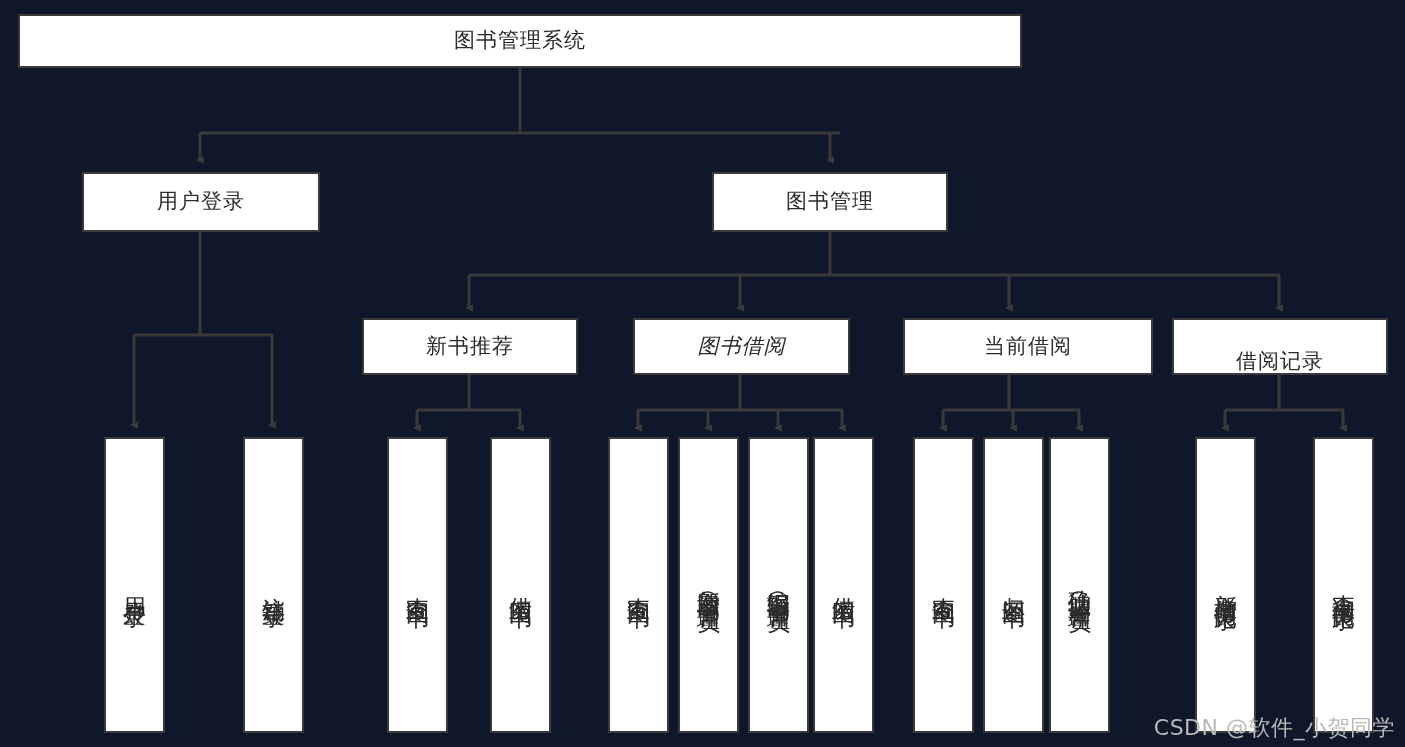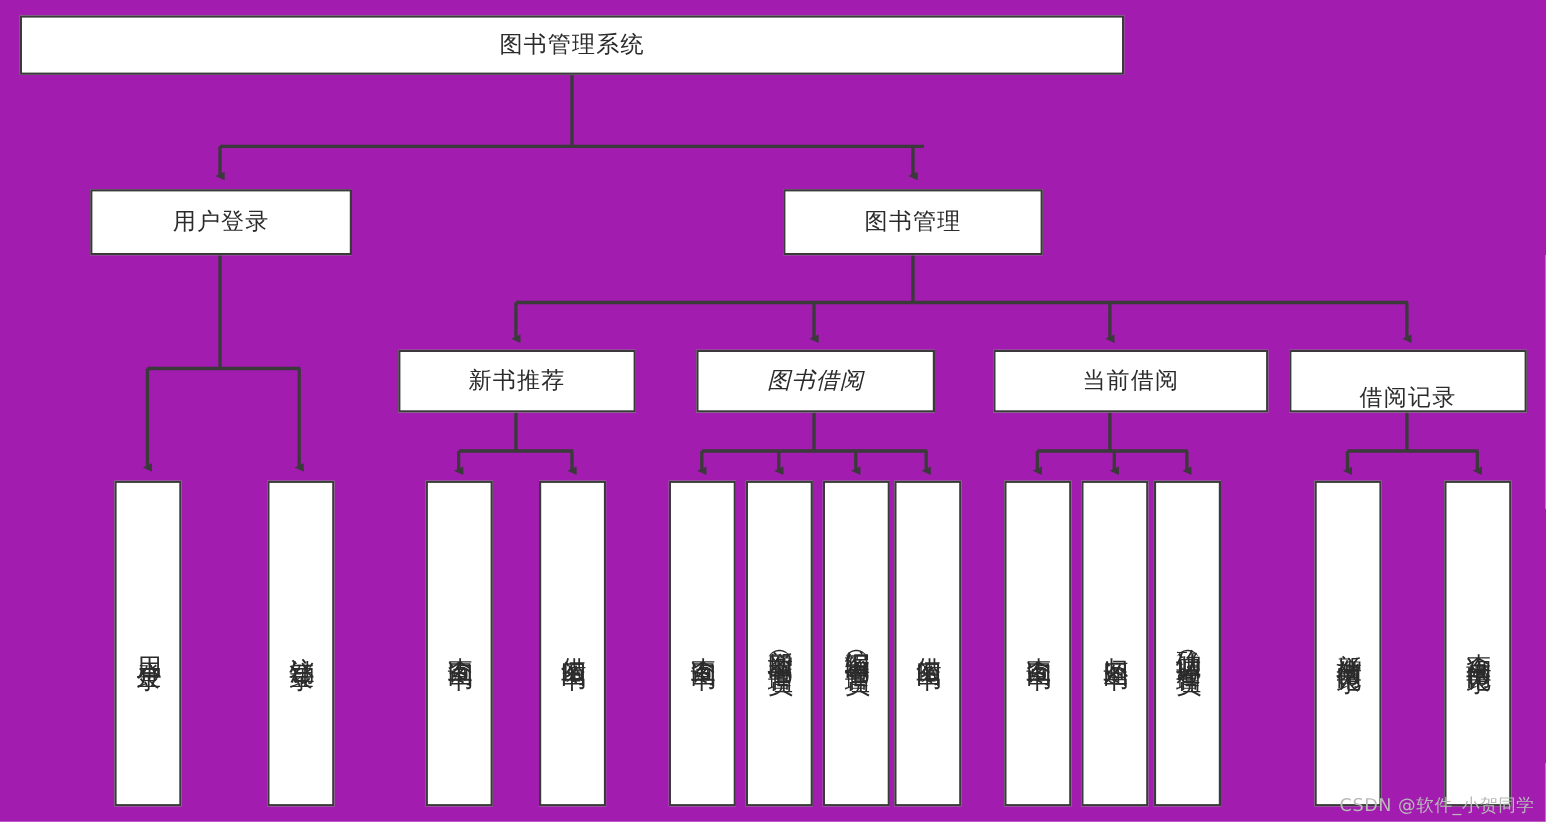--- a/index.html
+++ b/index.html
@@ -10,21 +10,21 @@
   body {
     width: 1405px;
     height: 747px;
     font-family: "DejaVu Sans", "Liberation Sans", sans-serif;
     overflow: hidden;
   }
   #diagram-root {
     position: relative;
     width: 1405px;
     height: 747px;
-    background: #a21caf;
+    background: #0f172a;
   }
   svg.tree-canvas {
     position: absolute;
     left: 0;
     top: 0;
     width: 1405px;
     height: 747px;
     display: block;
   }
   .node-box {
@@ -55,21 +55,21 @@
     color: #2b2b2b;
     line-height: 1.0;
     letter-spacing: 3px;
     white-space: nowrap;
     text-align: center;
   }
   .watermark {
     position: absolute;
     right: 10px;
     bottom: 4px;
-    font-size: 16px;
+    font-size: 22px;
     color: #b9b9b9;
     white-space: nowrap;
     letter-spacing: 0.5px;
     pointer-events: none;
   }
 </style>
 </head>
 <body>
 
 <div id="diagram-root">

